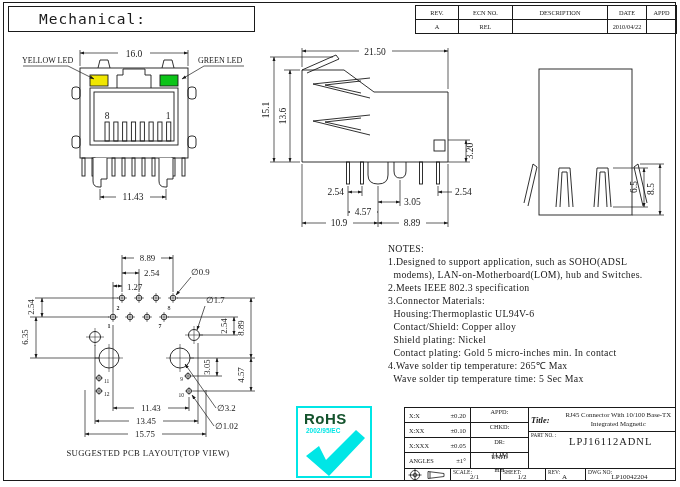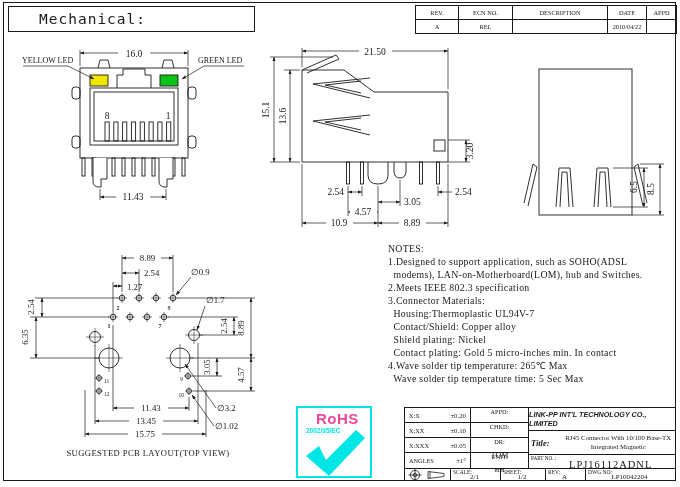--- a/index.html
+++ b/index.html
@@ -21,22 +21,22 @@
   .c0{width:43px}.c1{width:54px}.c2{width:95px}.c3{width:39px}.c4{flex:1}
   
   svg text{font-family:"Liberation Serif",serif;fill:#1a1a1a;}
   
   .notes{position:absolute;left:388px;top:242px;width:292px;
          font-family:"Liberation Serif",serif;font-size:9.8px;letter-spacing:.3px;}
   .notes div{white-space:pre;height:13px;line-height:13px;}
   
   .rohs{position:absolute;left:296px;top:406px;width:76px;height:72px;border:2px solid #00e6e6;
         box-sizing:border-box;overflow:hidden;}
-  .rohs .t1{position:absolute;left:18px;top:2px;font-family:"Liberation Sans",sans-serif;
-            font-weight:bold;font-size:15px;color:#ec4899;letter-spacing:.5px;}
+  .rohs .t1{position:absolute;left:6px;top:2px;font-family:"Liberation Sans",sans-serif;
+            font-weight:bold;font-size:15px;color:#14532d;letter-spacing:.5px;}
   .rohs .t2{position:absolute;left:8px;top:19px;font-family:"Liberation Sans",sans-serif;
             font-weight:bold;font-size:6.5px;color:#00e6e6;}
   
   .tb{position:absolute;left:404px;top:407px;width:272px;height:74px;border:1.2px solid #1a1a1a;
       box-sizing:border-box;font-family:"Liberation Serif",serif;}
   .tb *{box-sizing:border-box;}
   .tb-main{display:flex;height:60px;}
   .tb-tol{width:66px;border-right:1px solid #1a1a1a;}
   .tb-app{width:58px;border-right:1px solid #1a1a1a;}
   .tb-rt{flex:1;}
@@ -303,21 +303,21 @@
     <text x="174" y="157" font-size="5.5" text-anchor="end">10</text>
     <text x="138" y="216" font-size="8.6" text-anchor="middle" letter-spacing="0.4">SUGGESTED PCB LAYOUT(TOP VIEW)</text>
   </svg>
 
   <div class="notes">
     <div>NOTES:</div>
     <div>1.Designed to support application, such as SOHO(ADSL</div>
     <div>  modems), LAN-on-Motherboard(LOM), hub and Switches.</div>
     <div>2.Meets IEEE 802.3 specification</div>
     <div>3.Connector Materials:</div>
-    <div>  Housing:Thermoplastic UL94V-7</div>
+    <div>  Housing:Thermoplastic UL94V-6</div>
     <div>  Contact/Shield: Copper alloy</div>
     <div>  Shield plating: Nickel</div>
     <div>  Contact plating: Gold 5 micro-inches min. In contact</div>
     <div>4.Wave solder tip temperature: 265℃ Max</div>
     <div>  Wave solder tip temperature time: 5 Sec Max</div>
   </div>
 
   <div class="rohs">
     <svg class="abs" style="left:3px;top:20px" width="70" height="50" viewBox="0 0 70 50">
       <path d="M5,28 L18,18 L25,32 L55,2 L64,10 L28,48 Z" fill="#00e6e6"></path>
@@ -356,21 +356,20 @@
         <div class="tb-row">
           <span>DR:</span>
           <span class="big">TOM</span>
         </div>
         <div class="tb-row" style="border-bottom:none">
           <span>UNIT:</span>
           <span>mm</span>
         </div>
       </div>
       <div class="tb-rt">
-        <div class="tb-co">LINK-PP INT'L TECHNOLOGY CO., LIMITED</div>
         <div class="tb-ti">
           <span class="lbl">Title:</span>
           <span class="tx">
             <span>RJ45 Connector With 10/100 Base-TX</span><br>
             <span>Integrated Magnetic</span>
           </span>
         </div>
         <div class="tb-pn">
           <span class="lbl">PART NO. :</span>
           <span class="v">LPJ16112ADNL</span>

